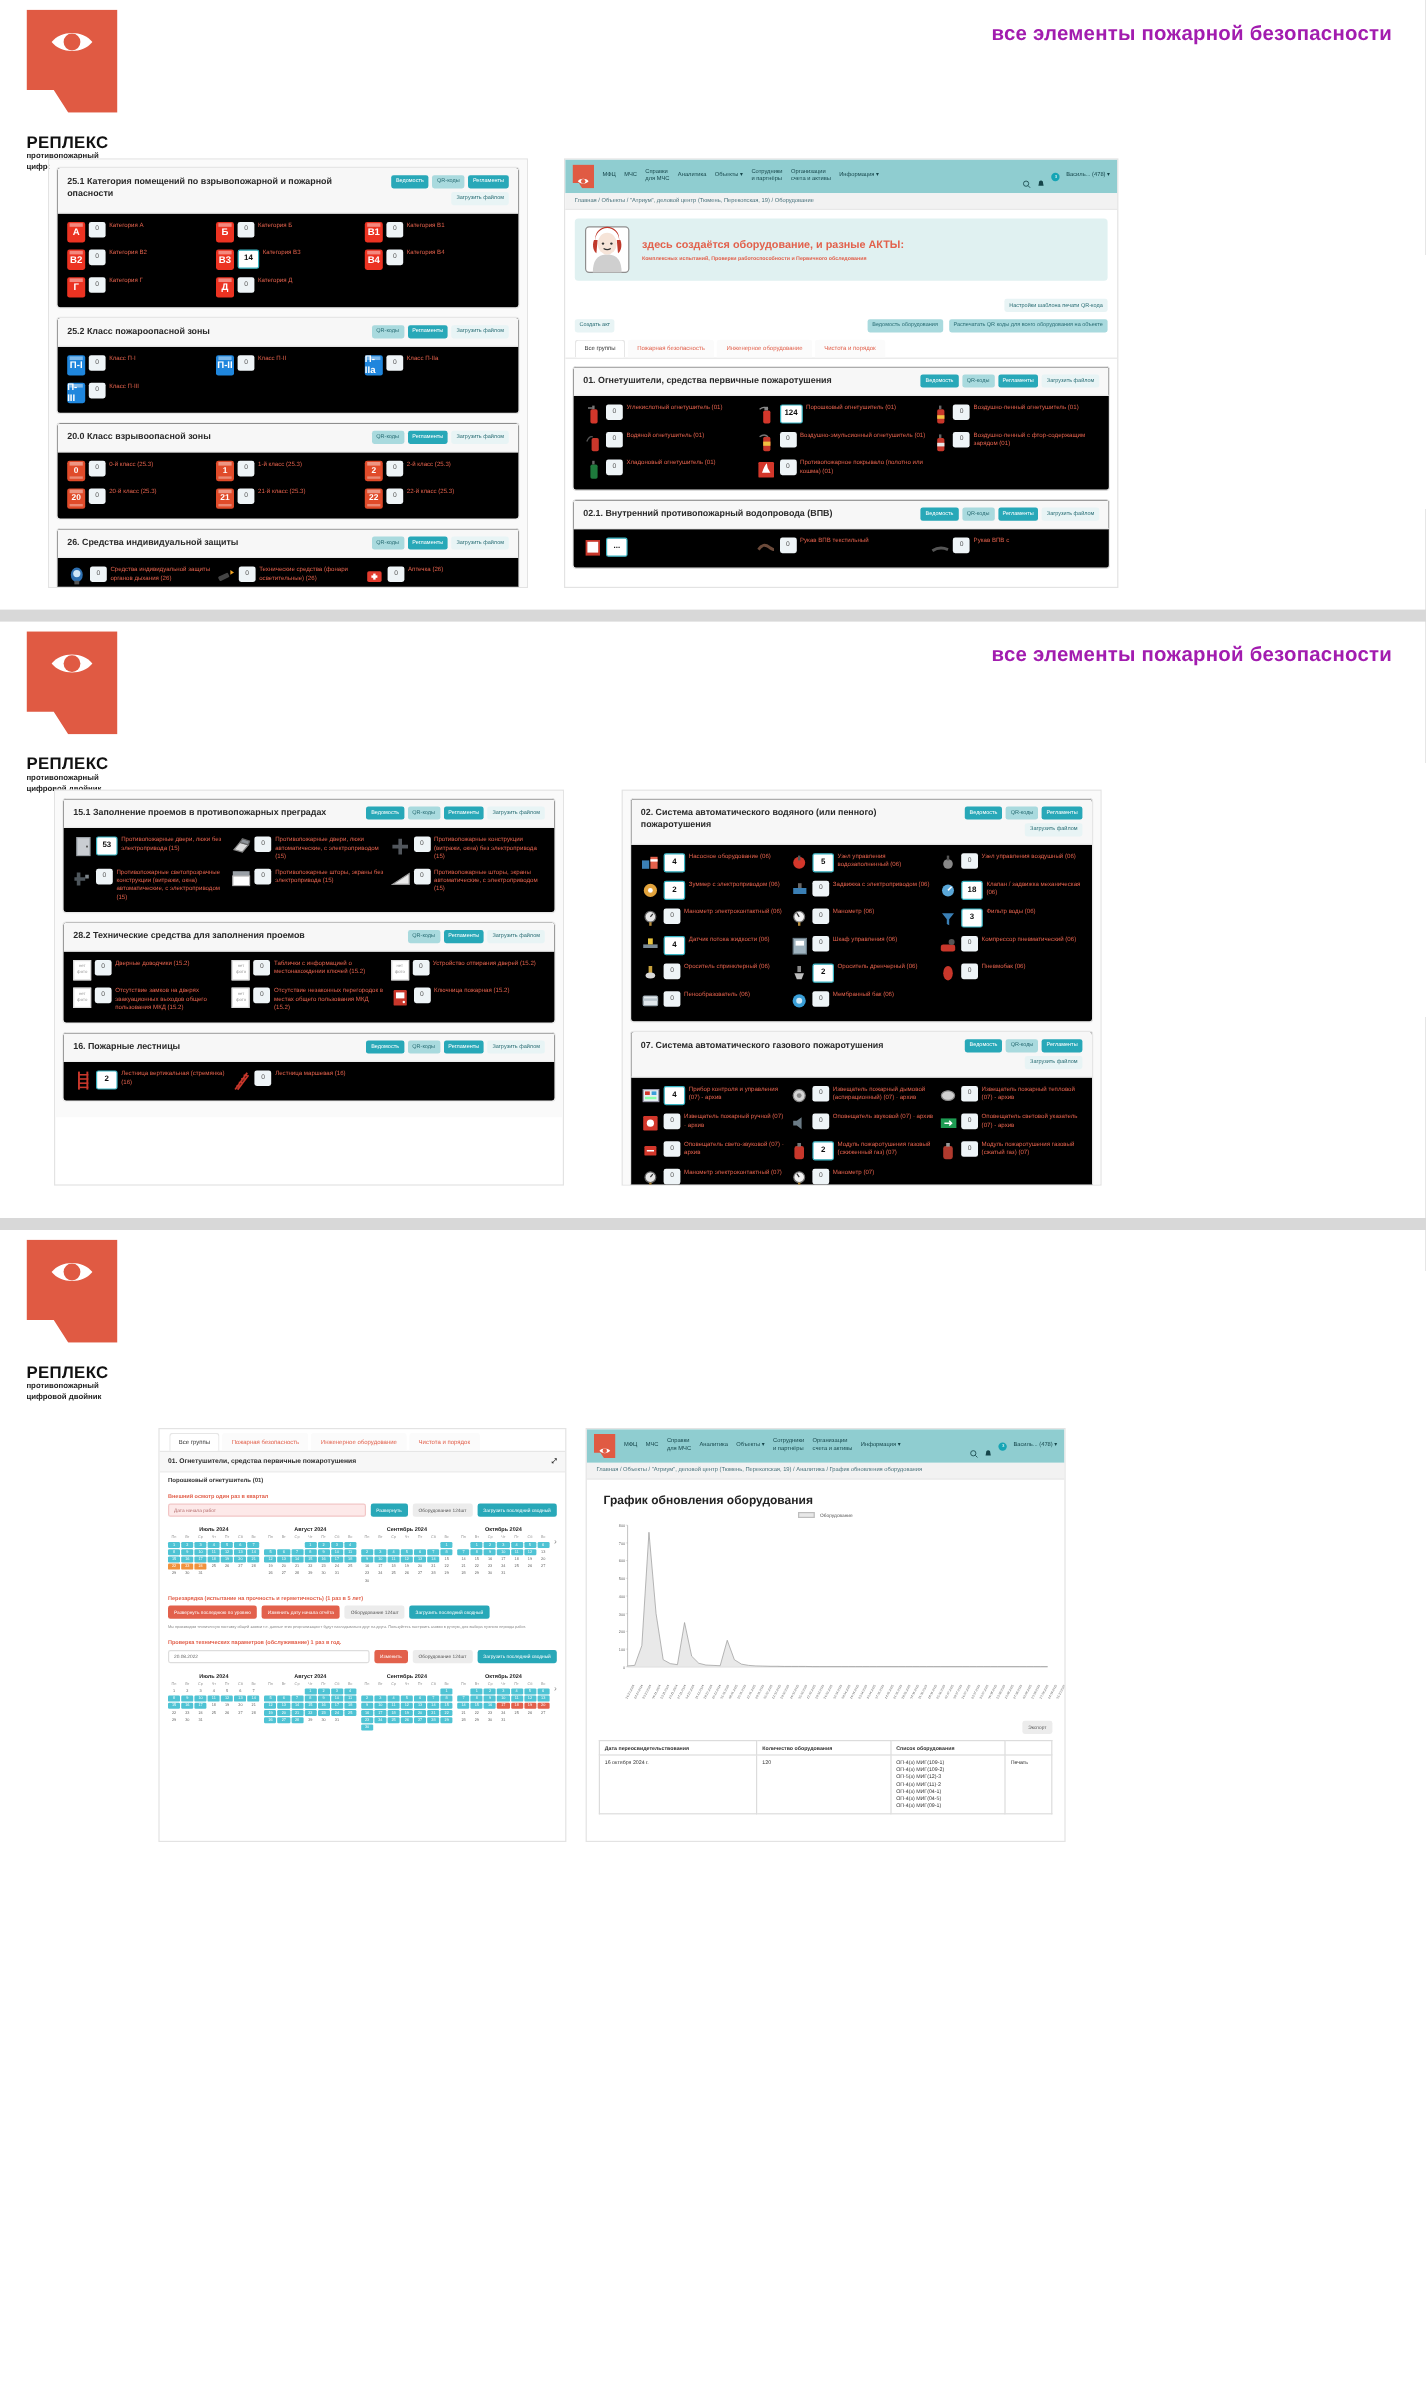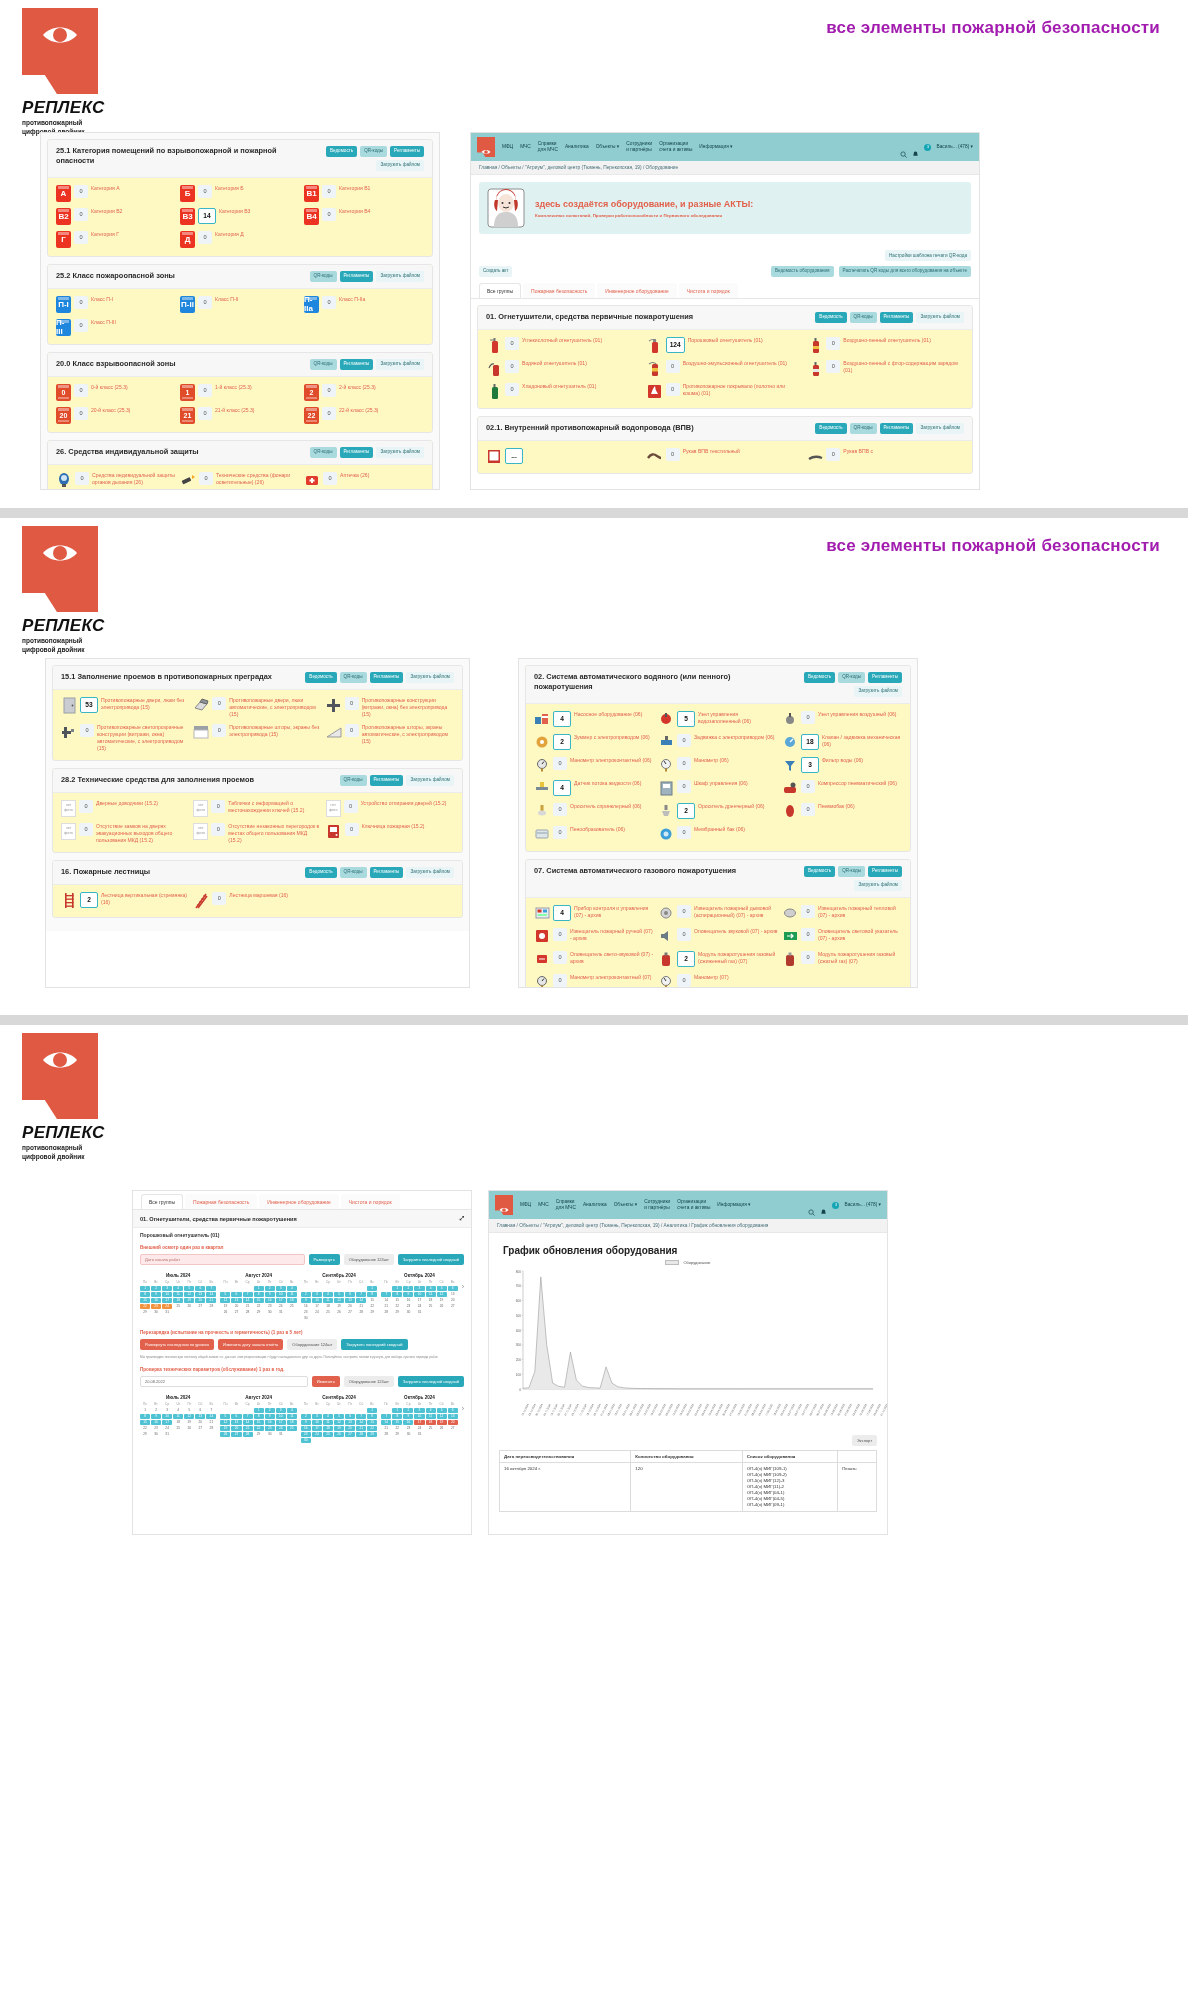--- a/index.html
+++ b/index.html
@@ -13,34 +13,34 @@
   .slide1 { top:0;    height:508px; }
   .slide2 { top:518px; height:497px; }
   .slide3 { top:1025px; height:975px; }
 
   
   .brand { position:absolute; left:22px; top:8px; width:120px; }
   .brand-mark { width:76px; height:86px; background:#e05a43; position:relative;
      clip-path: polygon(0 0, 100% 0, 100% 100%, 46% 100%, 30% 78%, 0 78%); }
   .brand-eye { position:absolute; left:19px; top:16px; width:38px; height:22px; }
   .brand-eye svg { display:block; }
-  .brand-word { margin-top:4px; font-weight:bold; font-size:17px; letter-spacing:.3px; color:#111;font-style:italic; }
+  .brand-word { margin-top:16px; font-weight:bold; font-size:14px; letter-spacing:.3px; color:#111; }
   .brand-sub { margin-top:1px; font-size:6.5px; line-height:8px; color:#222; font-weight:bold; }
 
   .slide-title {
     position:absolute; right:28px; top:18px; font-size:17px; font-weight:bold; color:#a21caf;
     letter-spacing:.2px;
   }
   .slide3 .slide-title { top:32px; right:30px; font-size:16.5px; }
 
   
   .shot { position:absolute; background:#fff; border:1px solid #e3e3e3; overflow:hidden; }
   .shot-inner { background:#fafafa; padding:6px; }
 
-  .card { background:#fef9c3; border:1px solid #e6e6e6; border-radius:3px; margin-bottom:7px; overflow:hidden; }
+  .card { background:#000000; border:1px solid #e6e6e6; border-radius:3px; margin-bottom:7px; overflow:hidden; }
   .card-head { background:#f7f7f7; border-bottom:1px solid #ececec; padding:6px 8px;
      display:flex; align-items:flex-start; justify-content:space-between; gap:6px; }
   .card-title { font-size:7.4px; font-weight:bold; color:#2a2a2a; line-height:10px; max-width:62%; }
   .btns { display:flex; flex-wrap:wrap; gap:3px; justify-content:flex-end; max-width:40%; }
   .btn { font-size:4.6px; line-height:1; padding:3.2px 4px; border-radius:2px; white-space:nowrap;
      color:#fff; background:#28a8b8; }
   .btn.pale { background:#a9dade; color:#2c6f76; }
   .btn.ghost { background:#e8f4f5; color:#2c6f76; }
 
   .card-body { padding:7px 8px 8px; }
@@ -332,21 +332,21 @@
               </span>
             <span class="qty">0</span>
               <span class="lbl">Аптечка (26)</span>
             </div>
         </div>
       </div>
 
     </div>
   </div>
 
-  <div class="shot" style="left:470px; top:132px; width:510px; height:358px;">
+  <div class="shot" style="left:470px; top:132px; width:462px; height:358px;">
     <div class="nav">
       <div class="nav-logo">
           <i><svg width="10" height="6" viewBox="0 0 38 22">
               <path d="M2 11 C10 1,28 1,36 11 C28 21,10 21,2 11Z" fill="#fff"></path>
               <circle cx="19" cy="11" r="7" fill="#e05a43"></circle>
             </svg></i>
         </div>
       <div class="nav-items">
         <span class="nav-it">МФЦ</span>
         <span class="nav-it">МЧС</span>

